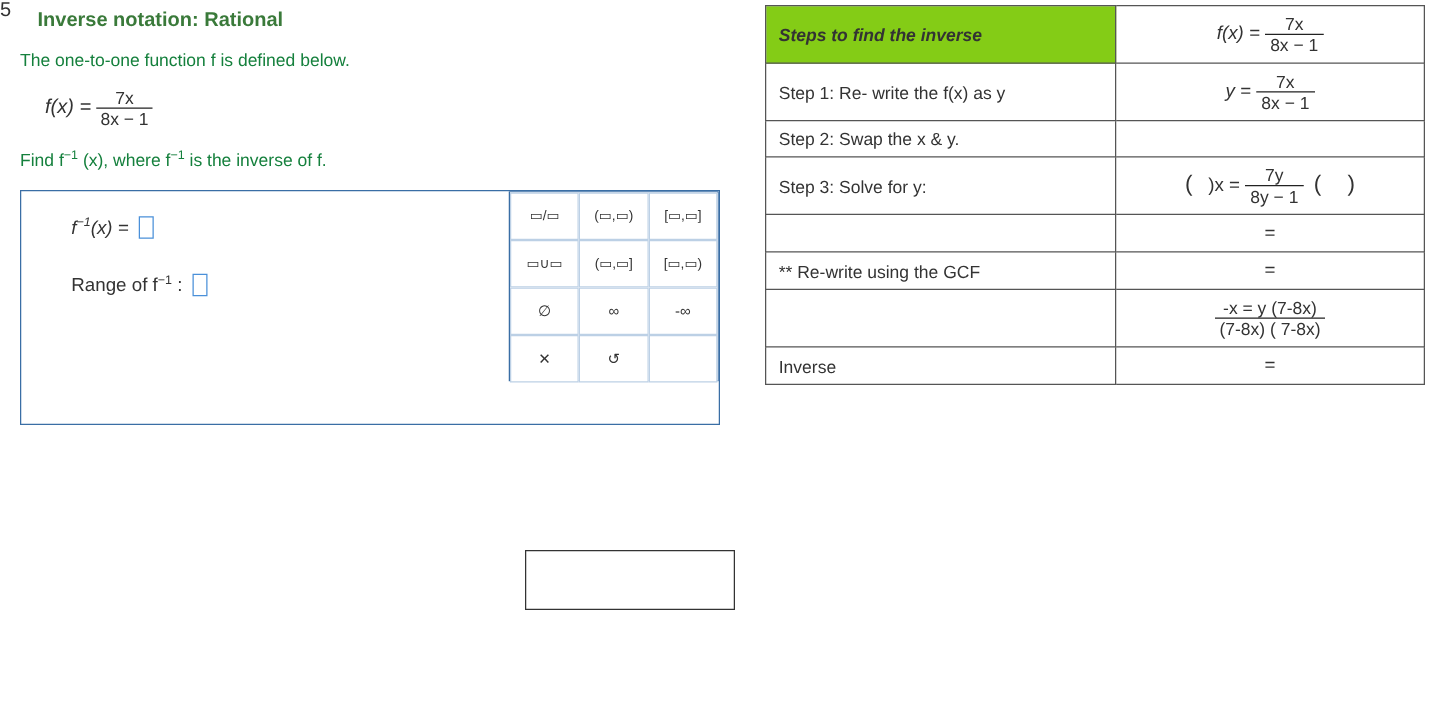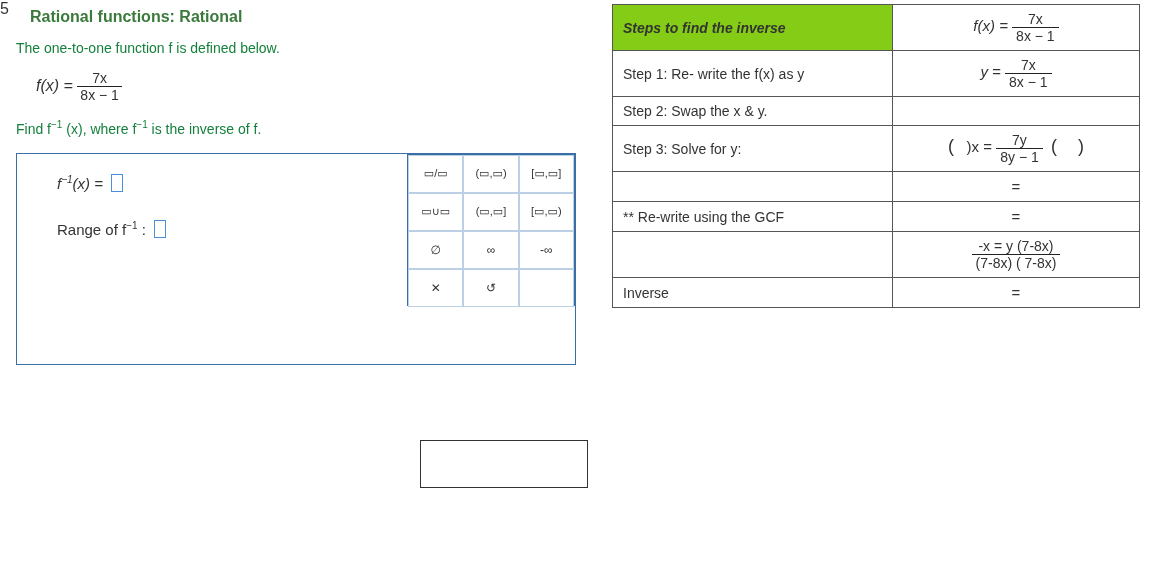--- a/index.html
+++ b/index.html
@@ -50,21 +50,21 @@
       text-align: center;
       font-size: 14px;
     }
     .frac .num { display:block; border-bottom: 1px solid #222; padding: 0 3px; }
     .frac .den { display:block; padding: 0 3px; }
     .answer-box {
       border: 1px solid #3a6ea5;
       background: #fff;
       margin-top: 16px;
       width: 560px;
-      height: 212px;
+      height: 188px;
       position: relative;
       padding: 20px 16px;
     }
     .answer-row {
       display: flex;
       align-items: center;
       margin-bottom: 28px;
       margin-left: 24px;
     }
     .answer-label {
@@ -145,21 +145,21 @@
     }
     .sfrac .snum { display:block; border-bottom:1px solid #222; padding:0 4px; }
     .sfrac .sden { display:block; padding:0 4px; }
     .parens { font-size: 18px; }
   </style>
 </head>
 <body>
 
 <div class="left-panel">
   <span class="problem-num">5</span>
-  <div class="title">Rational functions: Rational</div>
+  <div class="title">Inverse notation: Rational</div>
   <div class="body-text">The one-to-one function f is defined below.</div>
   <div class="fdef">
     <span class="it">f(x) =</span>
     <span class="frac">
       <span class="num">7x</span>
       <span class="den">8x − 1</span>
     </span>
   </div>
   <div class="body-text">
     <span>Find f</span><span class="sup">−1</span><span> (x), where f</span><span class="sup">−1</span><span> is the inverse of f.</span>

